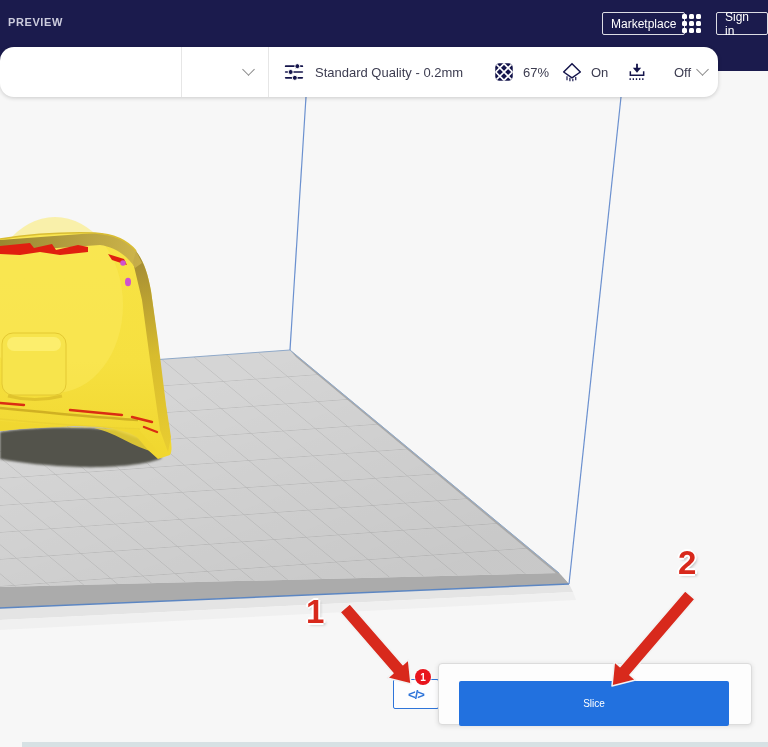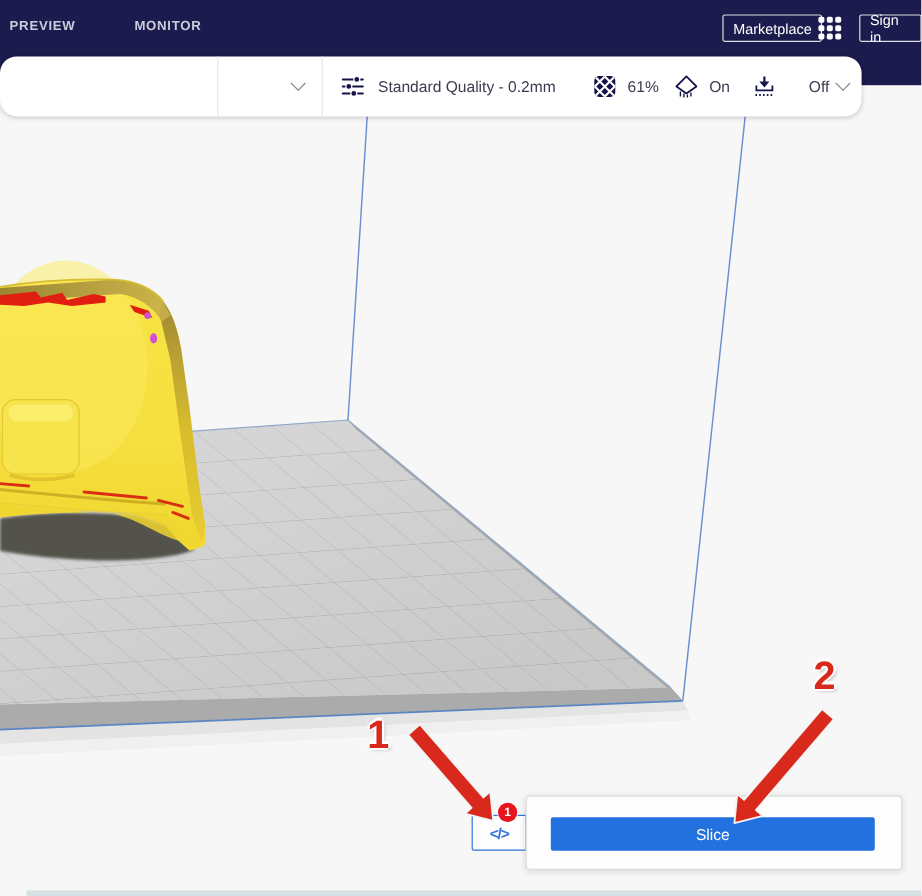--- a/index.html
+++ b/index.html
@@ -36,22 +36,22 @@
   .gcode-btn{position:absolute;left:393px;top:679px;width:46px;height:30px;box-sizing:border-box;
              background:#fdfdfe;border:1px solid #2e74d9;border-radius:2px;z-index:4;
              display:flex;align-items:center;justify-content:center;
              color:#2e74d9;font-weight:bold;font-size:13px;letter-spacing:-1px;}
   .badge{position:absolute;left:415px;top:669px;width:16px;height:16px;border-radius:50%;background:#e8151d;
          box-shadow:0 0 0 1px rgba(255,255,255,.65);color:#fff;font-size:10px;font-weight:bold;
          display:flex;align-items:center;justify-content:center;z-index:5;}
   .slice-panel{position:absolute;left:438px;top:663px;width:314px;height:62px;box-sizing:border-box;
                background:#fdfdfd;border:1px solid #dcdcdc;border-radius:4px;z-index:4;
                box-shadow:0 1px 5px rgba(0,0,0,.12);}
-  .slice-btn{position:absolute;left:20px;top:17px;width:270px;height:28px;background:#2271df;border:none;
-             border-radius:2px;color:#fff;font-size:13px;font-family:"Liberation Sans",sans-serif;
+  .slice-btn{position:absolute;left:20px;top:17px;width:270px;height:45px;background:#2271df;border:none;
+             border-radius:2px;color:#fff;font-size:10px;font-family:"Liberation Sans",sans-serif;
              display:flex;align-items:center;justify-content:center;cursor:pointer;}
 
   
   .arrows{position:absolute;left:0;top:0;z-index:6;pointer-events:none;}
   .steplabel{position:absolute;z-index:6;color:#d8291c;font-size:33px;font-weight:bold;
              text-shadow:-2px 0 0 #fff,2px 0 0 #fff,0 -2px 0 #fff,0 2px 0 #fff,2px 2px 3px rgba(0,0,0,.25);}
   .steplabel.one{left:306px;top:593px;}
   .steplabel.two{left:678px;top:544px;}
 
   .bottom-strip{position:absolute;left:22px;top:742px;width:746px;height:5px;background:#d7e1e4;z-index:5;}
@@ -143,21 +143,20 @@
         <path d="M144,427 L157,432" fill="none"></path>
       </g>
 
       <path d="M0,421 C50,426 100,429 138,429 L148,440 L158,452 L151,451 C130,446 110,428 85,427
                C55,427 25,428 0,431 Z" fill="#f0d630" opacity="0.85"></path>
     </g>
   </svg>
 
   <div class="header">
     <div class="tab preview">PREVIEW</div>
-    <div class="tab monitor">MONITOR</div>
     <div class="hbtn marketplace">Marketplace</div>
     <div class="appsgrid">
       <span></span>
         <span></span>
         <span></span>
         <span></span>
         <span></span>
         <span></span>
         <span></span>
         <span></span>
@@ -188,21 +187,21 @@
       </svg>
       <span class="tlabel" style="left:47px">Standard Quality - 0.2mm</span>
 
       <svg class="ticon" style="left:226px" viewBox="0 0 24 24">
         <rect x="1.5" y="1.5" width="21" height="21" rx="5" fill="#14144b"></rect>
         <g stroke="#fff" stroke-width="2.1" fill="none">
           <path d="M12,2 L2,12 M12,2 L22,12 M2,12 L12,22 M22,12 L12,22"></path>
           <path d="M3,3 L21,21 M21,3 L3,21"></path>
         </g>
       </svg>
-      <span class="tlabel" style="left:255px">61%</span>
+      <span class="tlabel" style="left:255px">67%</span>
 
       <svg class="ticon" style="left:294px" viewBox="0 0 24 24">
         <path d="M12,2 L22,12 L12,19 L2,12 Z" fill="none" stroke="#14144b" stroke-width="1.8" stroke-linejoin="round"></path>
         <g stroke="#14144b" stroke-width="1.4">
           <line x1="6" y1="17" x2="6" y2="22"></line>
             <line x1="9.5" y1="19" x2="9.5" y2="23"></line>
           <line x1="13" y1="20" x2="13" y2="23"></line>
             <line x1="16.5" y1="18" x2="16.5" y2="22"></line>
         </g>
       </svg>

